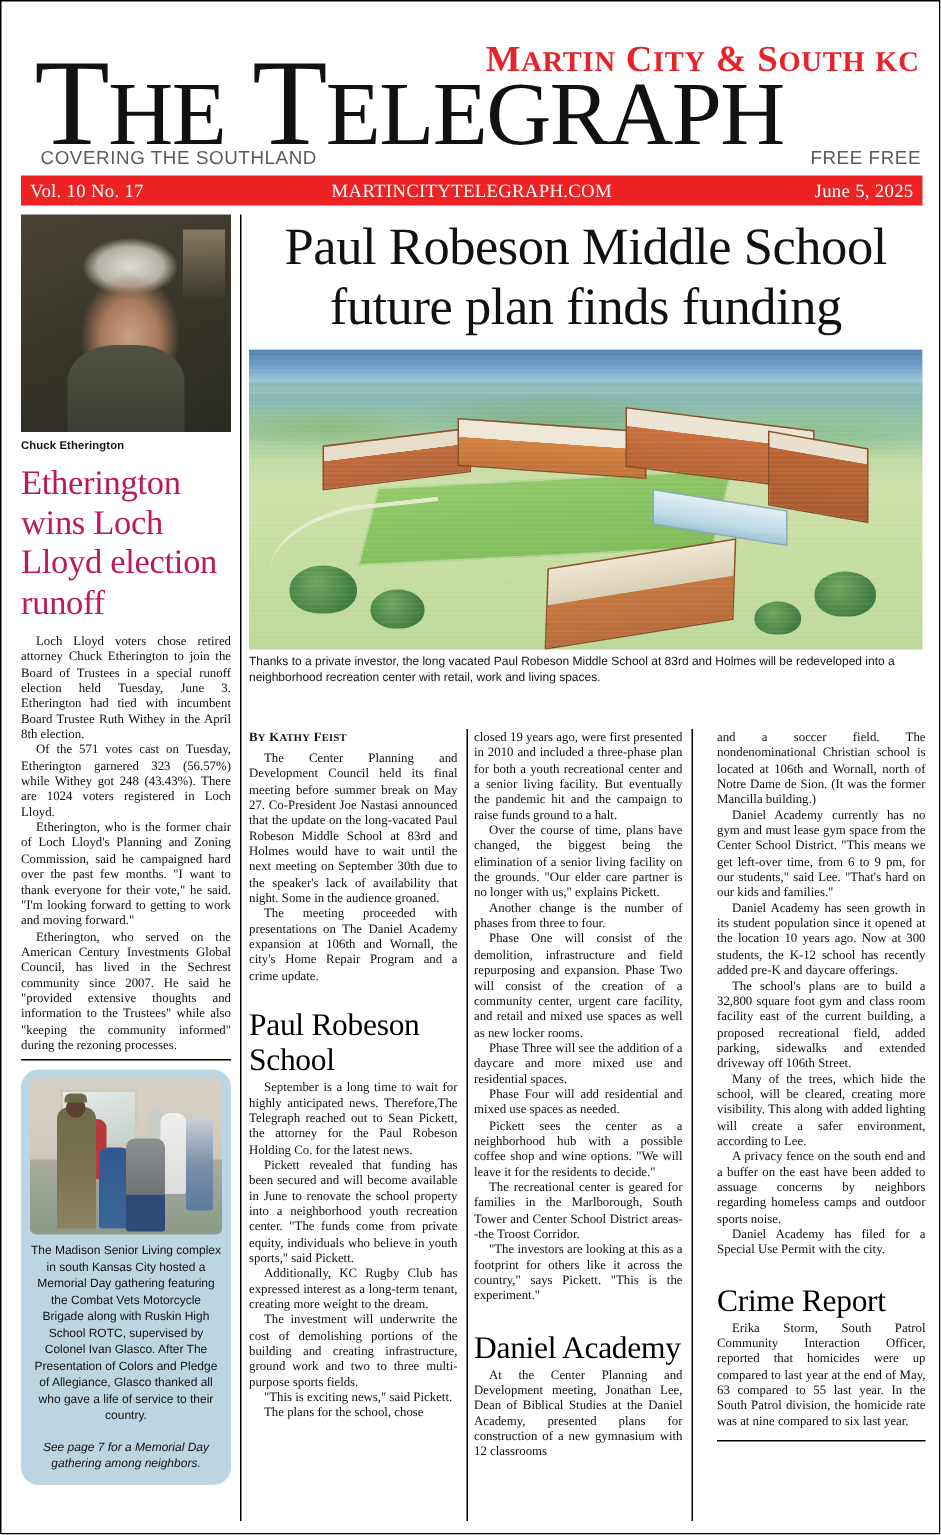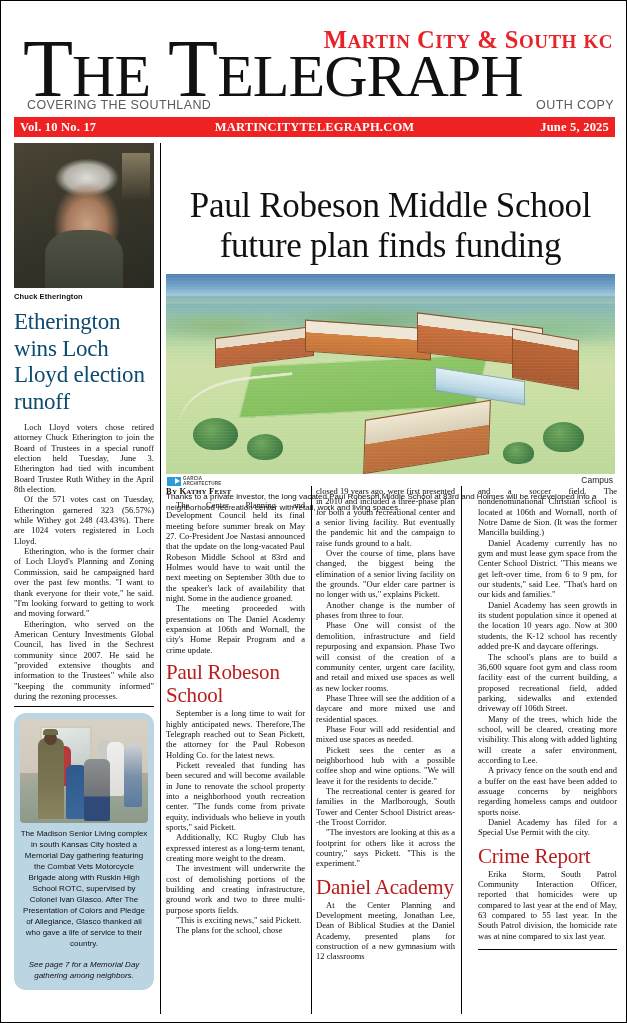--- a/index.html
+++ b/index.html
@@ -68,21 +68,21 @@
     position: absolute;
     left: 0; right: 0; top: 107px;
     height: 20px;
     background: #ee2222;
     color: #fff;
   }
   .redbar span {
     position: absolute;
     top: 3px;
     font-family: "Liberation Serif", serif;
-    font-weight: bold;
+    font-weight: normal;
     font-size: 12.5px;
     letter-spacing: 0.2px;
   }
   .rb-left  { left: 6px; }
   .rb-mid   { left: 50%; transform: translateX(-50%); letter-spacing: 0.6px; }
   .rb-right { right: 6px; }
 
   
   .body-area {
     position: absolute;
@@ -121,38 +121,38 @@
     font-size: 7.5px;
     font-weight: bold;
     color: #111;
     margin-top: 4px;
     letter-spacing: 0.1px;
   }
   .rail-head {
     font-family: "Liberation Serif", serif;
     font-size: 23px;
     line-height: 26.5px;
-    color: #0c4a6e;
+    color: #be185d;
     margin-top: 8px;
     letter-spacing: -0.2px;
   }
   .rail-body { margin-top: 7px; }
 
   
   .vrule {
     position: absolute;
     top: 0; bottom: 0;
     width: 0;
     border-left: 1px solid #000;
   }
 
   
   .lead {
     position: absolute;
-    left: 152px; top: 0; right: 0; margin-top: 41px;
+    left: 152px; top: 0; right: 0;
   }
   .lead-head {
     font-family: "Liberation Serif", serif;
     font-size: 35px;
     line-height: 40px;
     text-align: center;
     color: #111;
     letter-spacing: -0.3px;
     padding: 2px 4px 0 4px;
   }
@@ -305,22 +305,22 @@
     color: #0e0e0e;
     hyphens: auto;
     -webkit-hyphens: auto;
   }
   p.txt.noind { text-indent: 0; }
 
   .sub-head {
     font-family: "Liberation Serif", serif;
     font-size: 21px;
     line-height: 23px;
-    color: #b91c1c;
-    margin: 6px 0 1px 0;
+    color: #000000;
+    margin: 17px 0 1px 0;
     letter-spacing: -0.2px;
   }
   .sub-head.one { line-height: 24px; }
 
   .rail hr.rule {
     border: none;
     border-top: 1px solid #000;
     margin: 5px 0 6px 0;
   }
   .endrule {
@@ -414,21 +414,21 @@
         <span>C<span class="sc">ITY</span></span>
         <span>&amp;</span>
         <span>S<span class="sc">OUTH</span></span>
         <span><span class="sc">KC</span></span>
       </div>
       <div class="nameplate">
         <span>T<span class="sc2">HE</span></span><span> T<span class="sc2">ELEGRAPH</span></span>
       </div>
       <div class="tagline-row">
         <div class="tagline">COVERING THE SOUTHLAND</div>
-        <div class="freecopy">OUTH COPY</div>
+        <div class="freecopy">FREE FREE</div>
       </div>
       <div class="redbar">
         <span class="rb-left">Vol. 10 No. 17</span>
         <span class="rb-mid">MARTINCITYTELEGRAPH.COM</span>
         <span class="rb-right">June 5, 2025</span>
       </div>
     </div>
 
     <div class="body-area">
 
@@ -483,30 +483,20 @@
           <div class="bld r4"></div>
           <div class="bld r6"></div>
           <div class="bld r5"></div>
           <div class="lp-road"></div>
           <div class="lp-tree" style="left:6%;top:72%;width:10%;height:16%;"></div>
           <div class="lp-tree" style="left:18%;top:80%;width:8%;height:13%;"></div>
           <div class="lp-tree" style="left:84%;top:74%;width:9%;height:15%;"></div>
           <div class="lp-tree" style="left:75%;top:84%;width:7%;height:11%;"></div>
           <div class="lp-grain"></div>
         </div>
-        <div class="credit-row">
-          <div class="arch-logo">
-            <div class="arch-mark"></div>
-            <div>
-              <div class="arch-text">GARCIA</div>
-              <div class="arch-text">ARCHITECTURE</div>
-            </div>
-          </div>
-          <div class="campus-label">Campus</div>
-        </div>
         <div class="lead-cap">Thanks to a private investor, the long vacated Paul Robeson Middle School at 83rd and Holmes will be redeveloped into a neighborhood recreation center with retail, work and living spaces.</div>
       </div>
 
       <div class="cols3">
 
         <div class="col c1">
           <div class="byline">
             B<span class="sc3">Y</span> K<span class="sc3">ATHY</span> F<span class="sc3">EIST</span>
           </div>
           <p class="txt">The Center Planning and Development Council held its final meeting before summer break on May 27. Co-President Joe Nastasi announced that the update on the long-vacated Paul Robeson Middle School at 83rd and Holmes would have to wait until the next meeting on September 30th due to the speaker's lack of availability that night. Some in the audience groaned.</p>
@@ -531,21 +521,21 @@
           <p class="txt">The recreational center is geared for families in the Marlborough, South Tower and Center School District areas--the Troost Corridor.</p>
           <p class="txt">"The investors are looking at this as a footprint for others like it across the country," says Pickett. "This is the experiment."</p>
           <div class="sub-head one">Daniel Academy</div>
           <p class="txt">At the Center Planning and Development meeting, Jonathan Lee, Dean of Biblical Studies at the Daniel Academy, presented plans for construction of a new gymnasium with 12 classrooms</p>
         </div>
 
         <div class="col c3">
           <p class="txt noind">and a soccer field. The nondenominational Christian school is located at 106th and Wornall, north of Notre Dame de Sion. (It was the former Mancilla building.)</p>
           <p class="txt">Daniel Academy currently has no gym and must lease gym space from the Center School District. "This means we get left-over time, from 6 to 9 pm, for our students," said Lee. "That's hard on our kids and families."</p>
           <p class="txt">Daniel Academy has seen growth in its student population since it opened at the location 10 years ago. Now at 300 students, the K-12 school has recently added pre-K and daycare offerings.</p>
-          <p class="txt">The school's plans are to build a 36,600 square foot gym and class room facility east of the current building, a proposed recreational field, added parking, sidewalks and extended driveway off 106th Street.</p>
+          <p class="txt">The school's plans are to build a 32,800 square foot gym and class room facility east of the current building, a proposed recreational field, added parking, sidewalks and extended driveway off 106th Street.</p>
           <p class="txt">Many of the trees, which hide the school, will be cleared, creating more visibility. This along with added lighting will create a safer environment, according to Lee.</p>
           <p class="txt">A privacy fence on the south end and a buffer on the east have been added to assuage concerns by neighbors regarding homeless camps and outdoor sports noise.</p>
           <p class="txt">Daniel Academy has filed for a Special Use Permit with the city.</p>
           <div class="sub-head one">Crime Report</div>
           <p class="txt">Erika Storm, South Patrol Community Interaction Officer, reported that homicides were up compared to last year at the end of May, 63 compared to 55 last year. In the South Patrol division, the homicide rate was at nine compared to six last year.</p>
           <hr class="endrule">
         </div>
 
       </div>
     </div>

